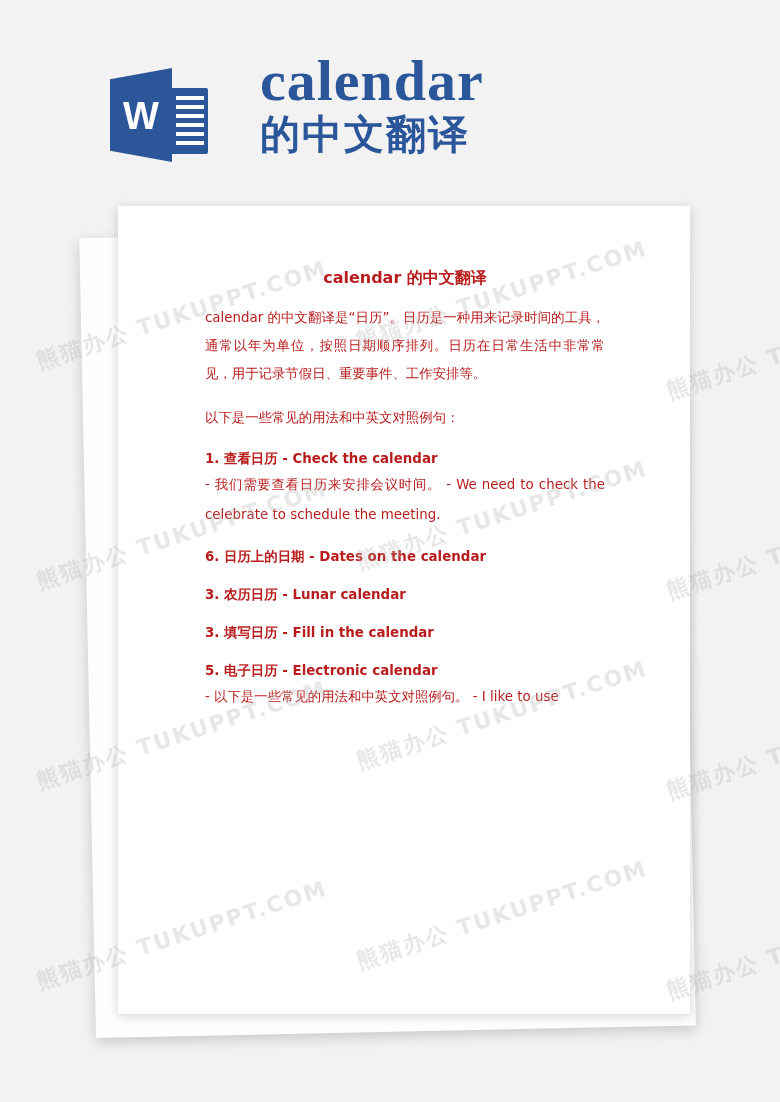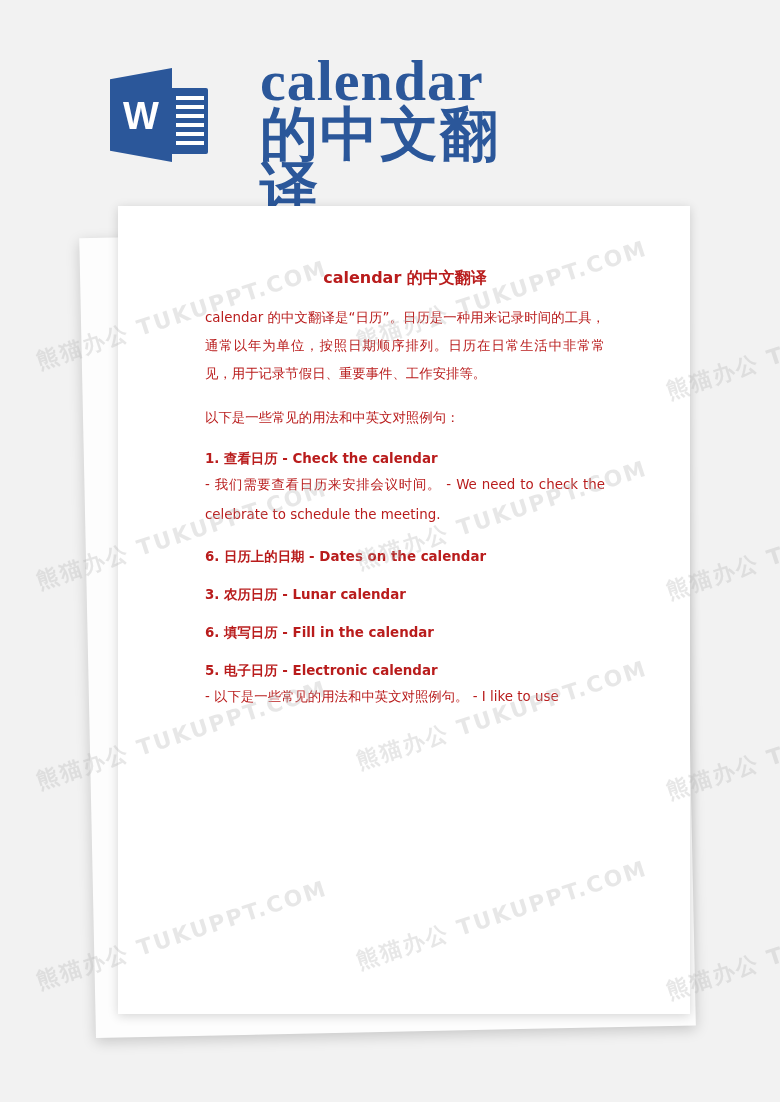--- a/index.html
+++ b/index.html
@@ -32,21 +32,21 @@
       color: #fff; font-family: "Liberation Sans", sans-serif; font-weight: bold;
       font-size: 38px; line-height: 40px; text-align: center;
     }
     .title-big {
       position: absolute; left: 152px; top: -6px;
       color: #2b579a;
       font-family: "Liberation Serif", "DejaVu Serif", serif; font-weight: bold;
       line-height: 54px;
     }
     .title-big .l1 { font-size: 58px; display: block; letter-spacing: 1px; }
-    .title-big .l2 { font-size: 58px; display: block; letter-spacing: 2px; }
+    .title-big .l2 { font-size: 40px; display: block; letter-spacing: 2px; }
 
     .paper-back {
       position: absolute; left: 96px; top: 238px; width: 600px; height: 800px;
       background: #fdfdfd;
       box-shadow: 0 4px 14px rgba(0,0,0,0.18);
       transform: rotate(-1.2deg); transform-origin: 0 100%;
     }
     .paper {
       position: absolute; left: 118px; top: 206px; width: 572px; height: 808px;
       background: #ffffff;
@@ -109,21 +109,21 @@
     <div class="gap"></div>
     <div>
       <div class="item-h">6. 日历上的日期 - Dates on the calendar</div>
     </div>
     <div class="gap"></div>
     <div>
       <div class="item-h">3. 农历日历 - Lunar calendar</div>
     </div>
     <div class="gap"></div>
     <div>
-      <div class="item-h">6. 填写日历 - Fill in the calendar</div>
+      <div class="item-h">3. 填写日历 - Fill in the calendar</div>
     </div>
     <div class="gap"></div>
     <div>
       <div class="item-h">5. 电子日历 - Electronic calendar</div>
       <div class="item-b"> - 以下是一些常见的用法和中英文对照例句。 - I like to use</div>
     </div>
   </div>
 </div>
 
 <div class="watermark" style="left:30px; top:300px;">熊猫办公 TUKUPPT.COM</div>

